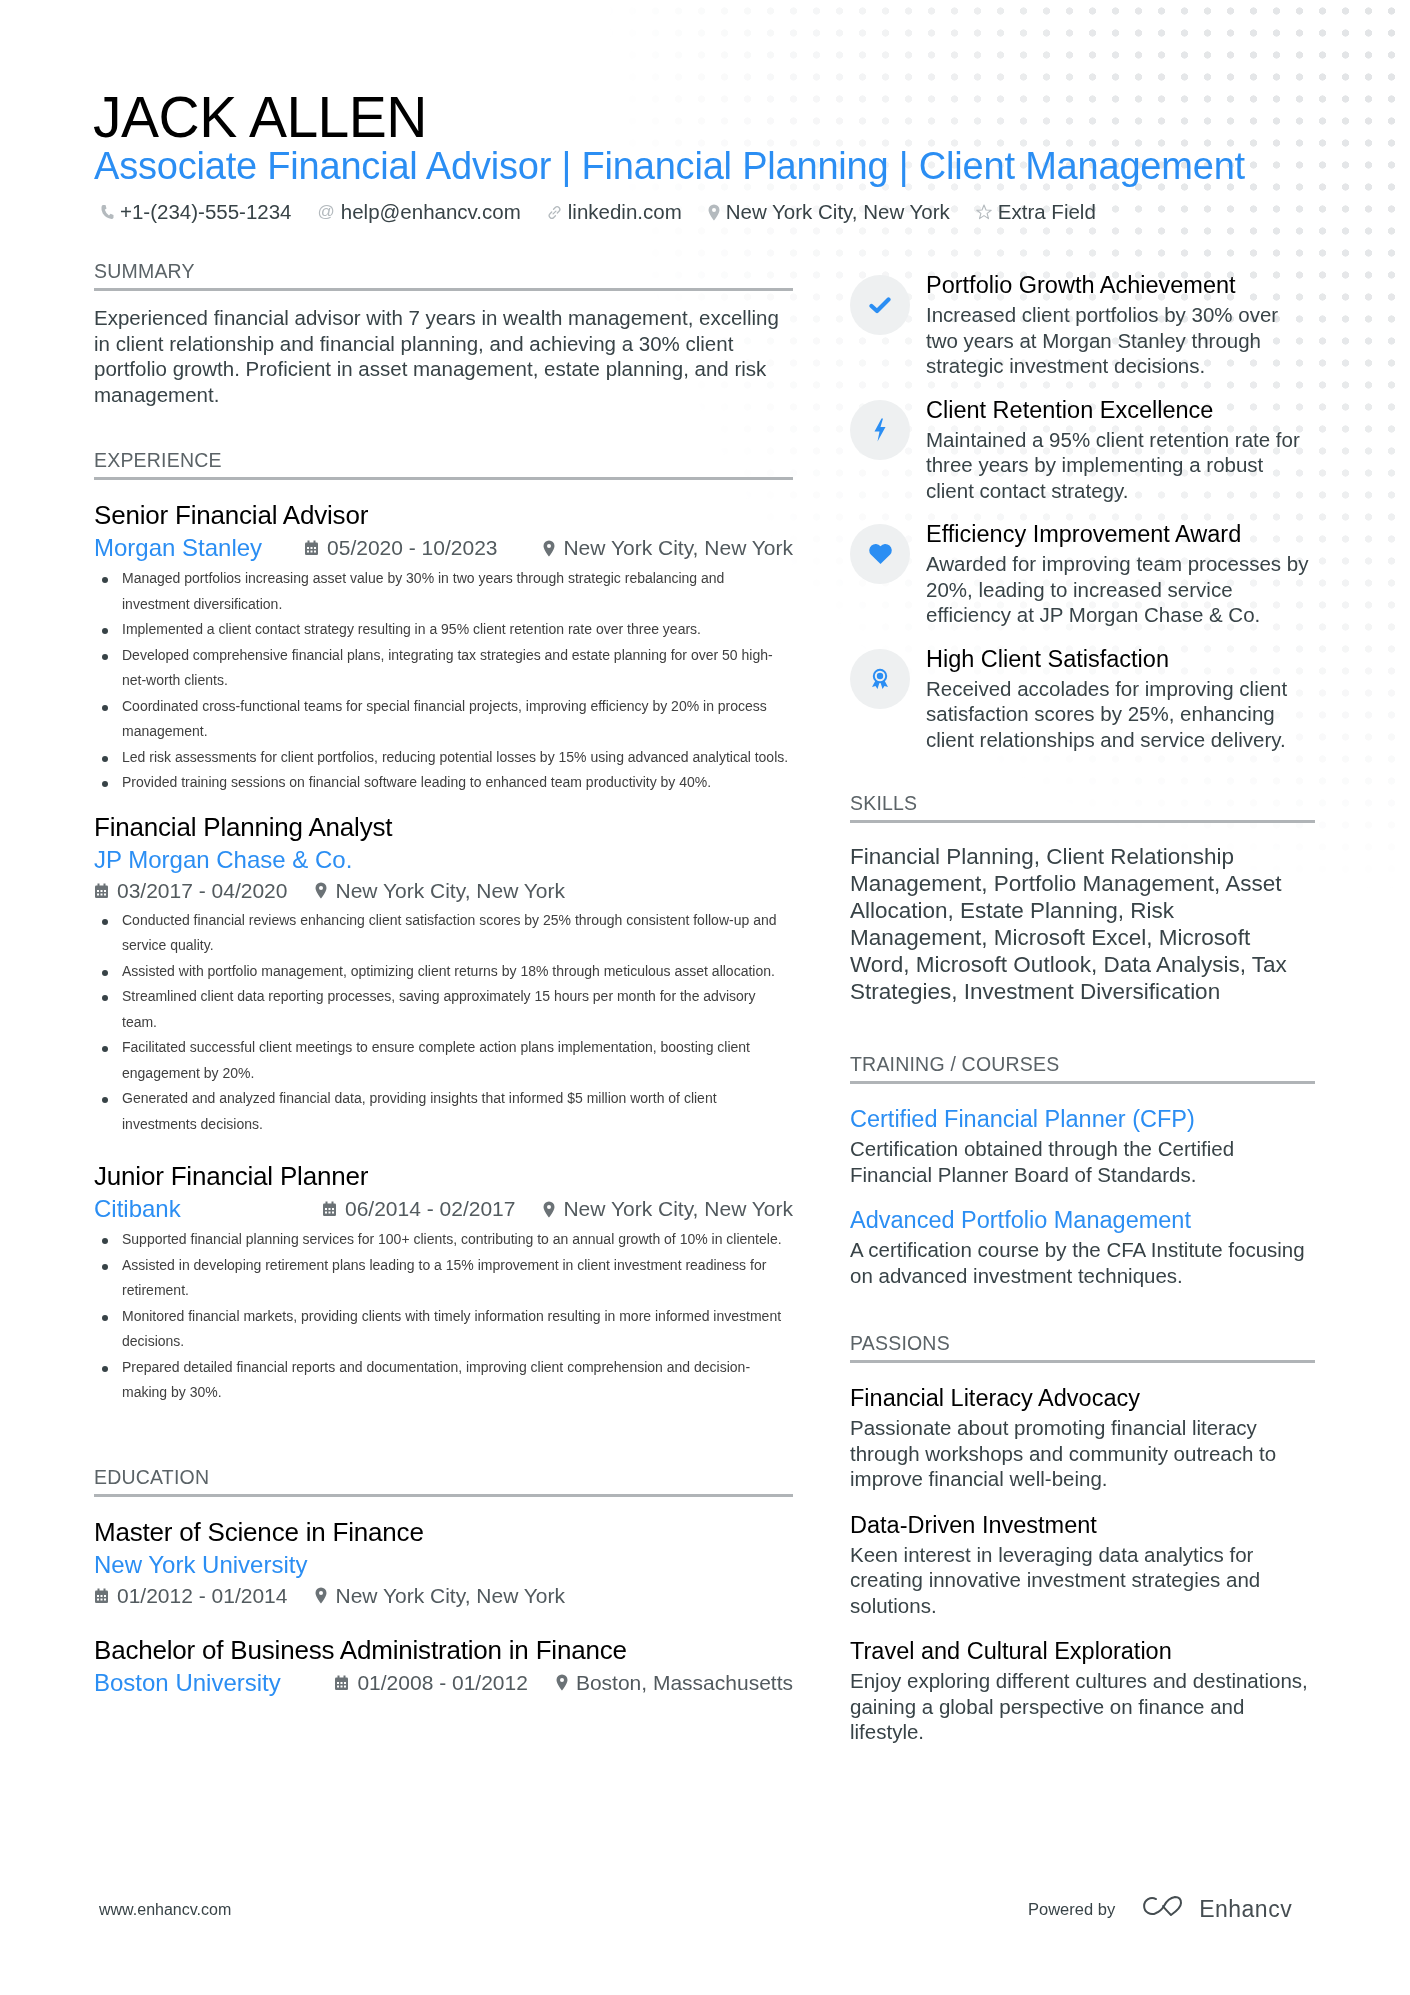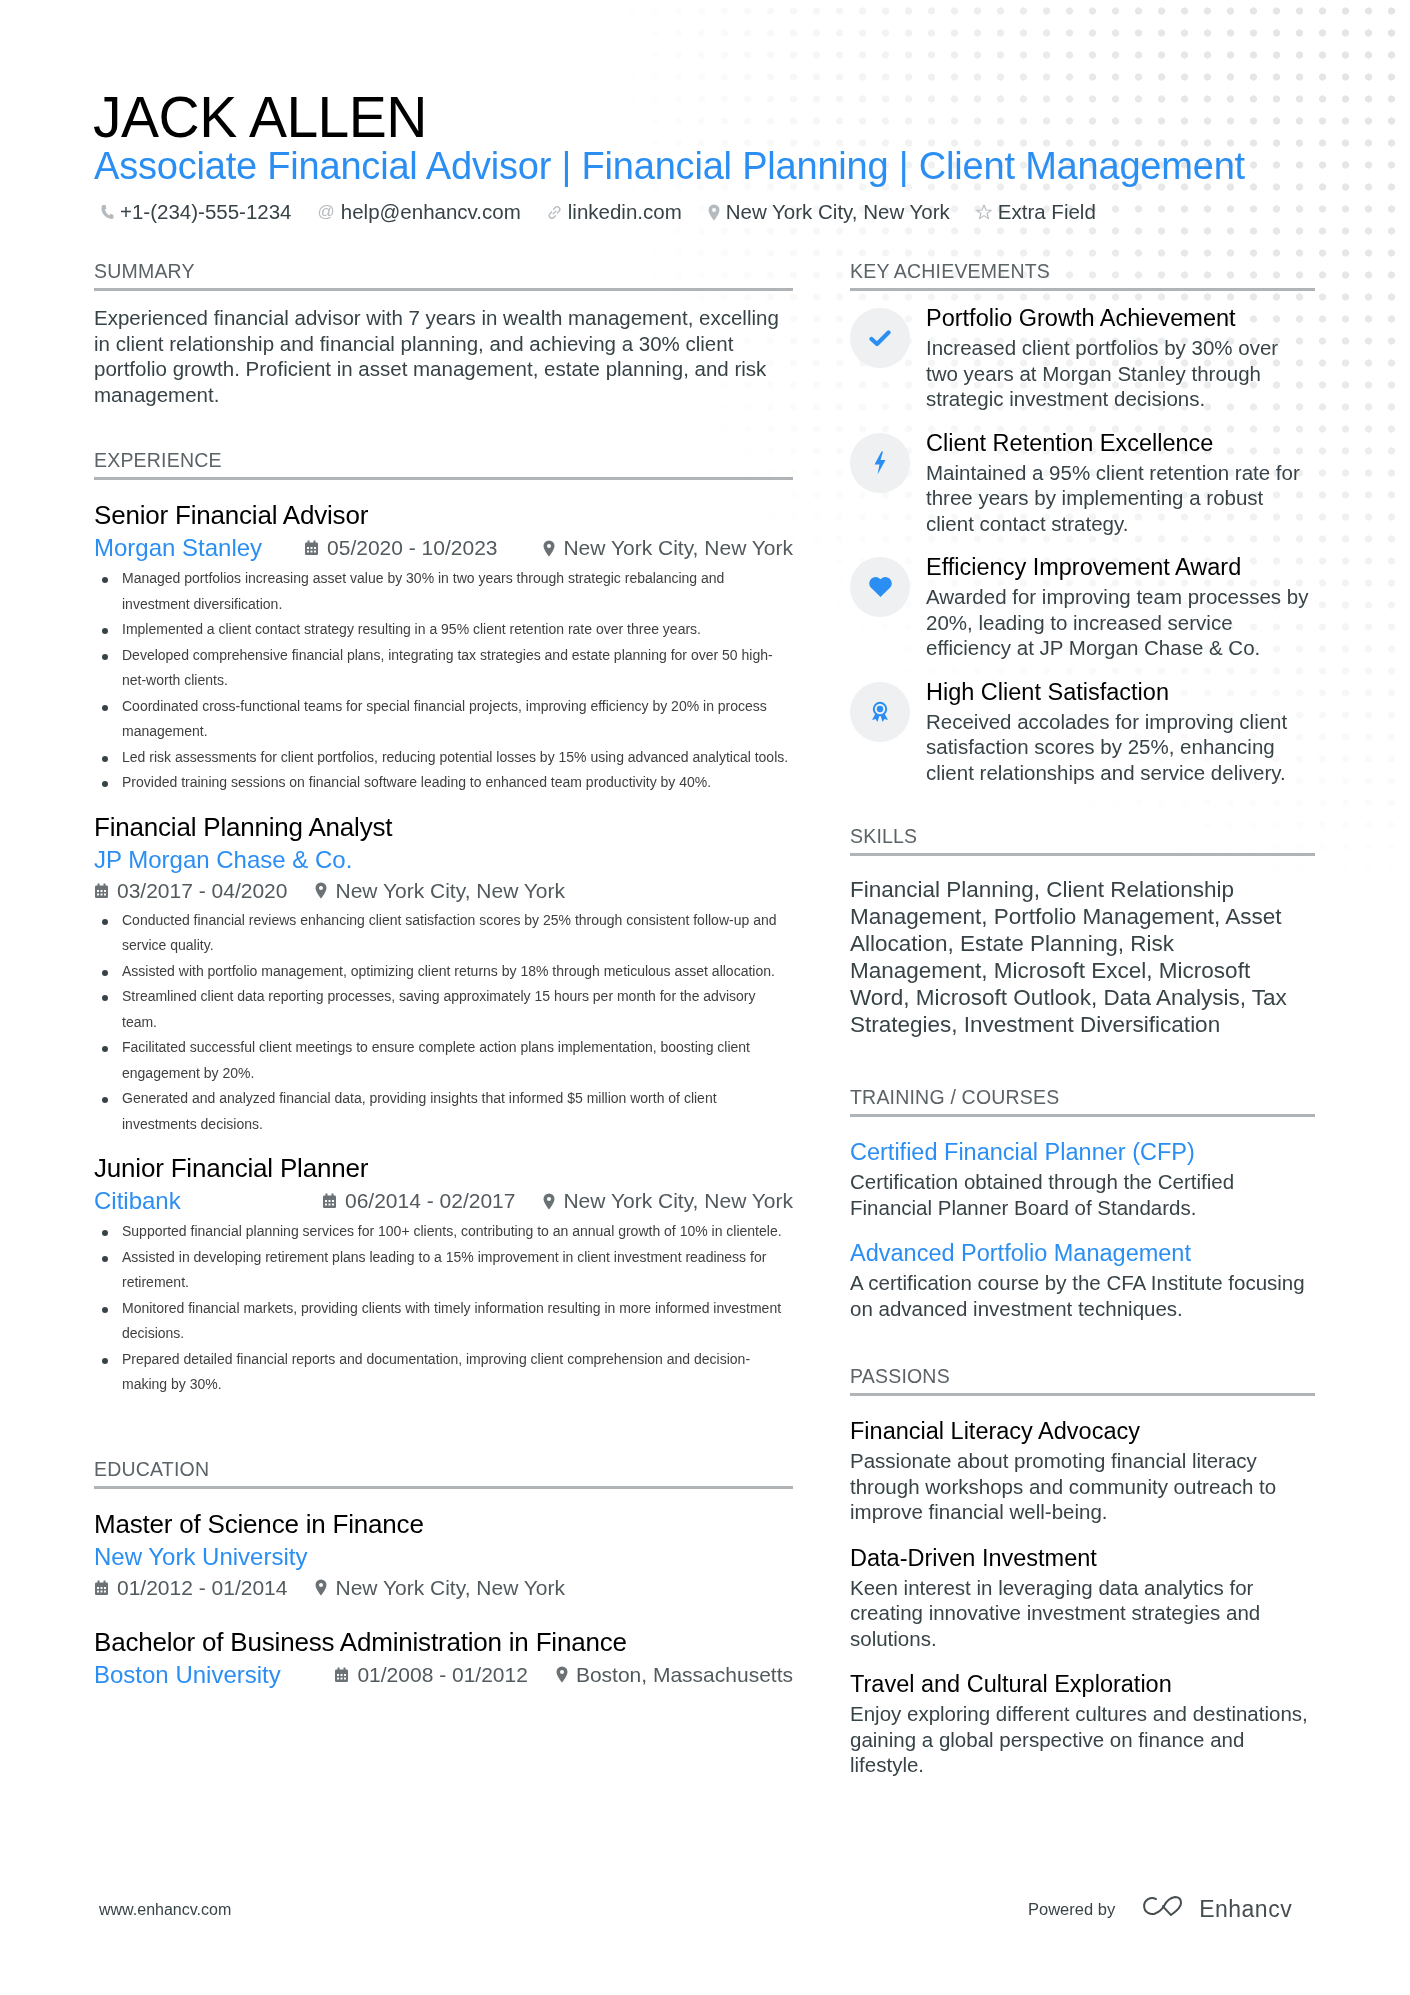--- a/index.html
+++ b/index.html
@@ -241,21 +241,21 @@
         </div>
         <ul class="bullets">
           <li>Conducted financial reviews enhancing client satisfaction scores by 25% through consistent follow-up and service quality.</li>
           <li>Assisted with portfolio management, optimizing client returns by 18% through meticulous asset allocation.</li>
           <li>Streamlined client data reporting processes, saving approximately 15 hours per month for the advisory team.</li>
           <li>Facilitated successful client meetings to ensure complete action plans implementation, boosting client engagement by 20%.</li>
           <li>Generated and analyzed financial data, providing insights that informed $5 million worth of client investments decisions.</li>
         </ul>
       </div>
 
-      <div class="job" style="margin-top:14px;">
+      <div class="job" style="margin-top:22px;">
         <div class="job-title">Junior Financial Planner</div>
         <div class="meta-row spread">
           <span class="company">Citibank</span>
           <span style="display:flex;">
             <span class="meta-item">
               <span class="ic">
                   <svg width="15" height="16" viewBox="0 0 15 16">
                     <rect x="1" y="2.5" width="13" height="12.5" rx="1.2" fill="#6b7276"></rect>
                     <rect x="3.5" y="0.5" width="2" height="3" fill="#6b7276"></rect>
                     <rect x="9.5" y="0.5" width="2" height="3" fill="#6b7276"></rect>
@@ -362,21 +362,20 @@
             </span>
           </span>
         </div>
       </div>
     </section>
   </div>
 
   <div class="col-right">
 
     <section>
-      <div class="sec-title">KEY ACHIEVEMENTS</div>
 
       <div class="ach" style="margin-top:12px;">
         <div class="ach-icon">
           <svg width="22" height="17" viewBox="0 0 22 17">
               <path d="M2.5 9 L8 14 L19.5 2.5" stroke="#2b8ef3" stroke-width="4.2" fill="none" stroke-linecap="round" stroke-linejoin="round"></path>
             </svg>
         </div>
         <div class="ach-body">
           <div class="ach-title">Portfolio Growth Achievement</div>
           <div class="ach-desc">Increased client portfolios by 30% over two years at Morgan Stanley through strategic investment decisions.</div>

